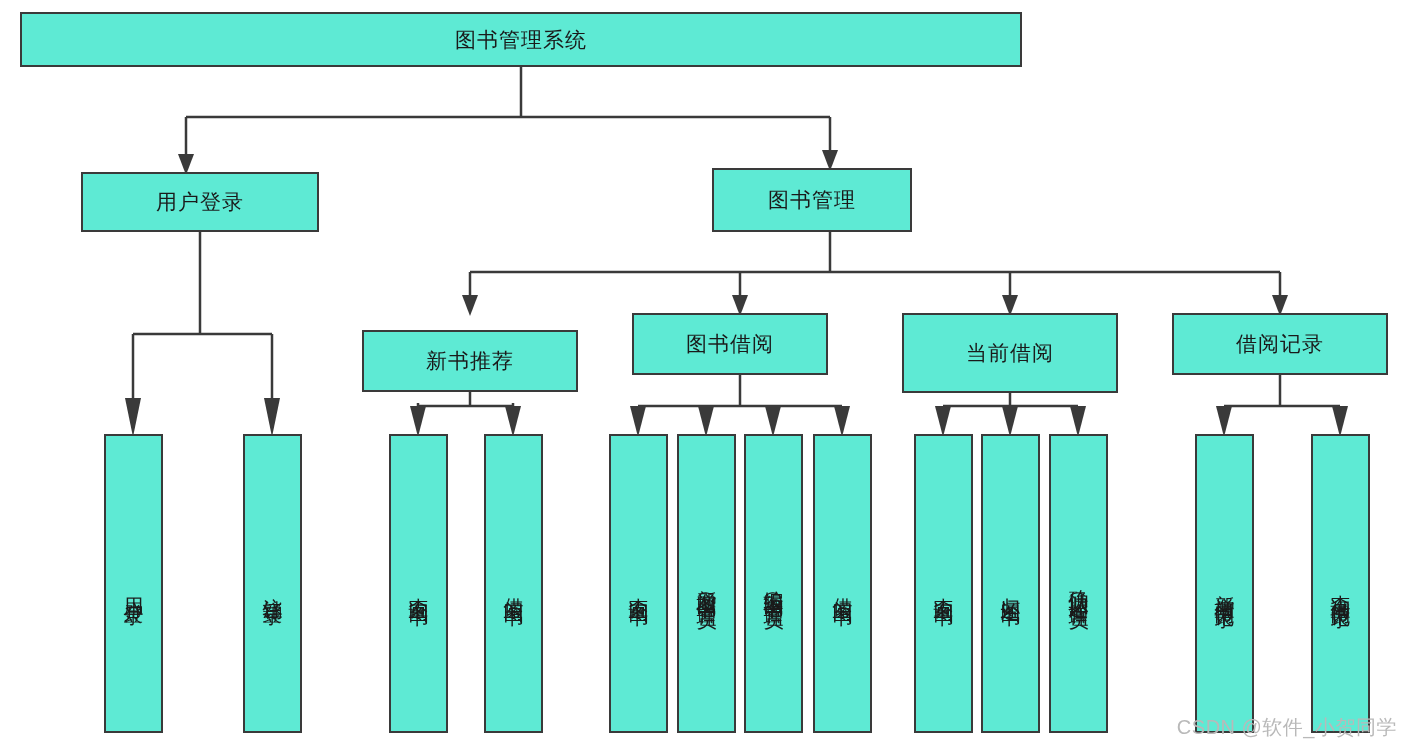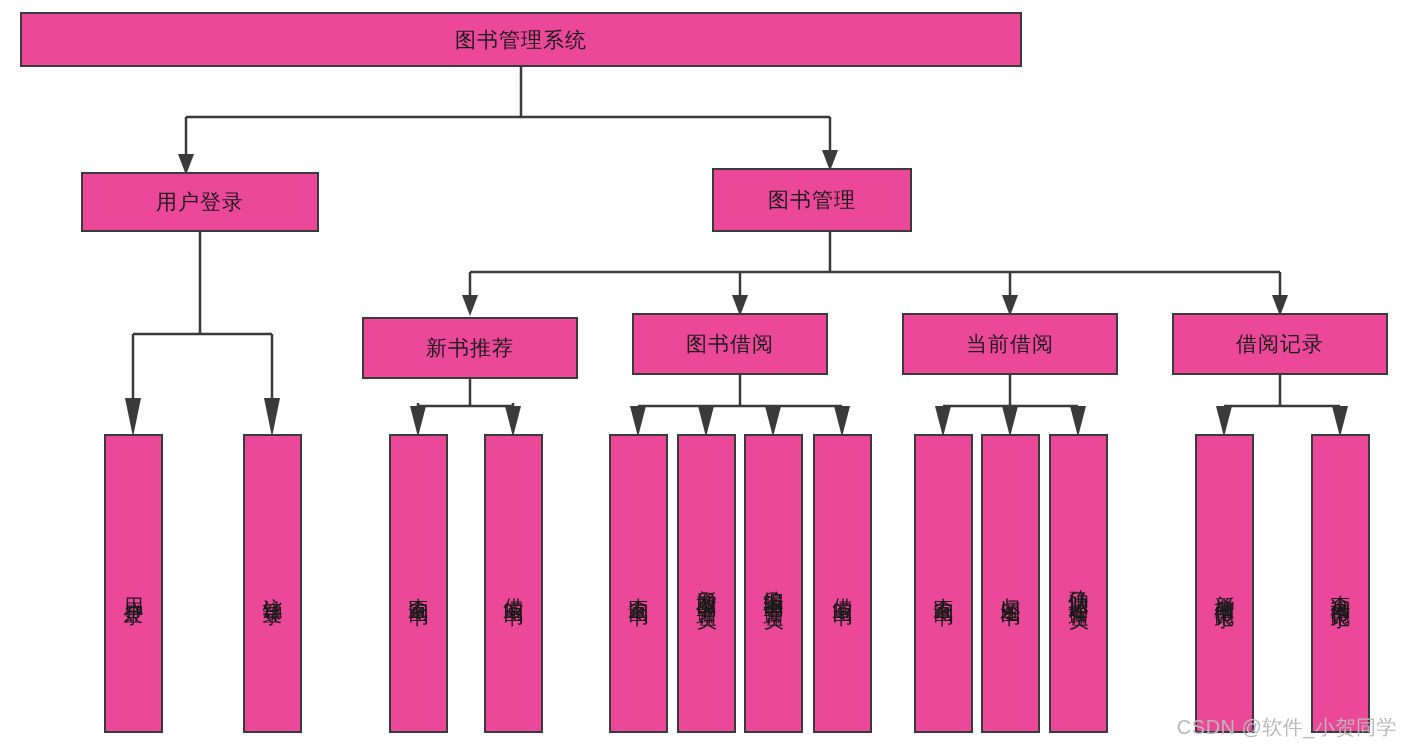--- a/index.html
+++ b/index.html
@@ -1,20 +1,20 @@
 <!DOCTYPE html>
 <html><head>
 <meta charset="utf-8">
 <style>
   html,body{margin:0;padding:0;background:#ffffff;}
   body{width:1405px;height:747px;overflow:hidden;
        font-family:"Liberation Sans","DejaVu Sans",sans-serif;}
   #diagram-root{position:relative;width:1405px;height:747px;}
   svg.wires{position:absolute;left:0;top:0;width:1405px;height:747px;}
-  .node{position:absolute;box-sizing:border-box;background:#ec4899;
+  .node{position:absolute;box-sizing:border-box;background:#5eead4;
         border:2.5px solid #3a3a3a;display:flex;align-items:center;
         justify-content:center;color:#1a1a1a;}
   .node.h{font-size:21px;letter-spacing:1px;}
   .node.v{writing-mode:vertical-rl;text-orientation:upright;
           font-size:20px;letter-spacing:3px;line-height:1.05;padding-top:8px;}
   .watermark{position:absolute;right:8px;bottom:6px;font-size:20px;
              color:#b9b9b9;letter-spacing:0.5px;white-space:nowrap;}
 </style>
 </head>
 <body>
@@ -92,23 +92,23 @@
       <polygon points="1216,406 1232,406 1224,437"></polygon>
       <polygon points="1332,406 1348,406 1340,437"></polygon>
     </g>
   </svg>
 
   <div class="node h" style="left:20px;top:12px;width:1002px;height:55px;">图书管理系统</div>
 
   <div class="node h" style="left:81px;top:172px;width:238px;height:60px;">用户登录</div>
   <div class="node h" style="left:712px;top:168px;width:200px;height:64px;">图书管理</div>
 
-  <div class="node h" style="left:362px;top:317px;width:216px;height:62px;">新书推荐</div>
+  <div class="node h" style="left:362px;top:330px;width:216px;height:62px;">新书推荐</div>
   <div class="node h" style="left:632px;top:313px;width:196px;height:62px;">图书借阅</div>
-  <div class="node h" style="left:902px;top:313px;width:216px;height:62px;">当前借阅</div>
+  <div class="node h" style="left:902px;top:313px;width:216px;height:80px;">当前借阅</div>
   <div class="node h" style="left:1172px;top:313px;width:216px;height:62px;">借阅记录</div>
 
   <div class="node v" style="left:104px;top:434px;width:59px;height:299px;">用户登录</div>
   <div class="node v" style="left:243px;top:434px;width:59px;height:299px;">注销登录</div>
 
   <div class="node v" style="left:389px;top:434px;width:59px;height:299px;">查询图书</div>
   <div class="node v" style="left:484px;top:434px;width:59px;height:299px;">借阅图书</div>
 
   <div class="node v" style="left:609px;top:434px;width:59px;height:299px;">查询图书</div>
   <div class="node v" style="left:677px;top:434px;width:59px;height:299px;">新增图书（管理员）</div>

